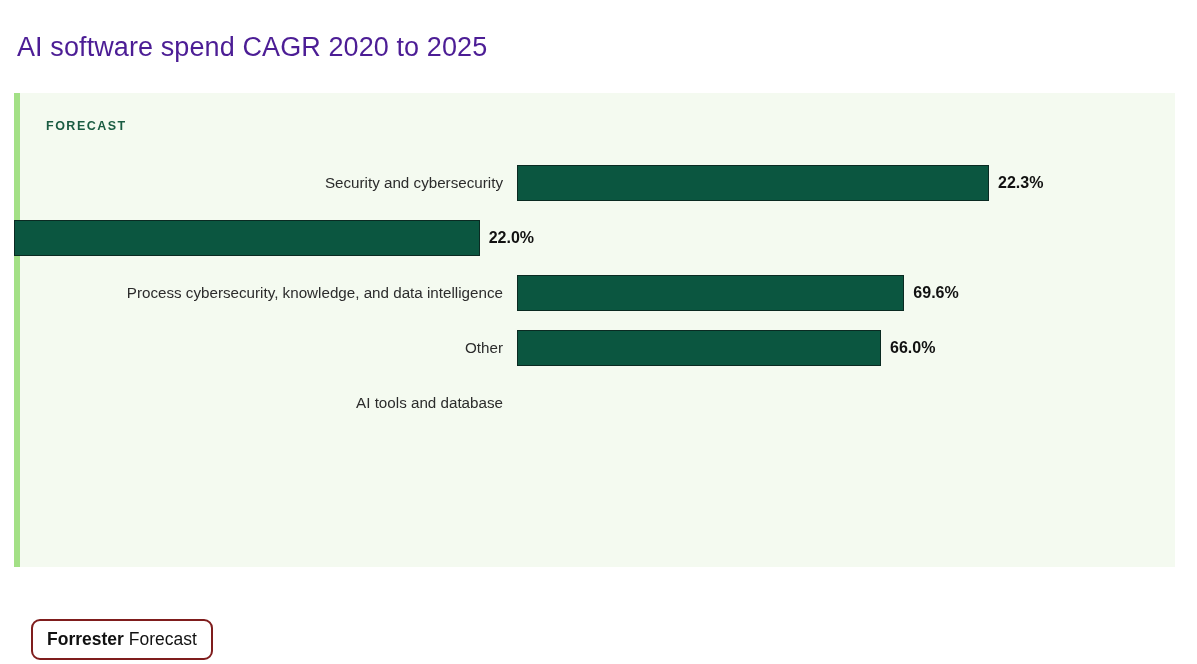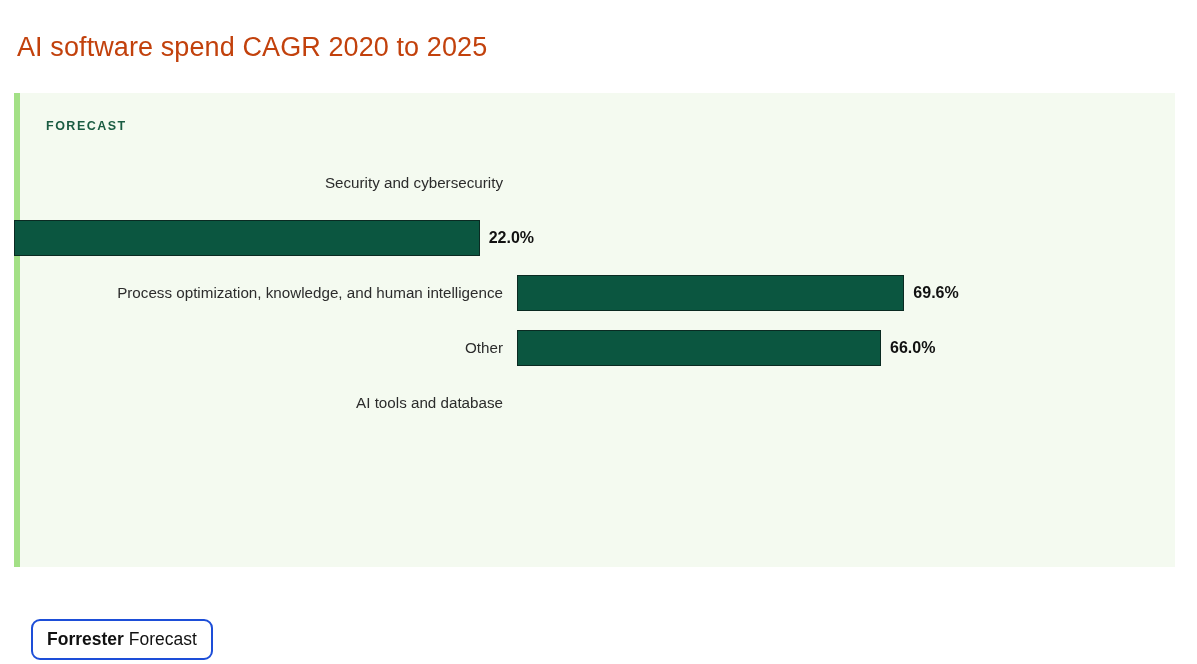--- a/index.html
+++ b/index.html
@@ -17,21 +17,21 @@
   }
 
   
   #chart-title {
     position: absolute;
     left: 17px;
     top: 14px;
     font-size: 27px;
     font-weight: 300;
     letter-spacing: 0.1px;
-    color: #c2410c;
+    color: #4c1d95;
     white-space: nowrap;
   }
 
   
   #forecast-panel {
     position: absolute;
     left: 14px;
     top: 93px;
     width: 1161px;
     height: 474px;
@@ -104,21 +104,21 @@
   
   #source-badge {
     position: absolute;
     left: 31px;
     top: 619px;
     height: 41px;
     box-sizing: border-box;
     display: inline-flex;
     align-items: center;
     padding: 0 14px;
-    border: 2px solid #1d4ed8;
+    border: 2px solid #7f1d1d;
     border-radius: 9px;
     background: #ffffff;
     font-size: 17.5px;
     color: #111111;
     white-space: nowrap;
   }
   #source-badge-brand { font-weight: bold; }
   #source-badge-word { font-weight: 400; margin-left: 5px; }
 </style>
 </head>
@@ -127,29 +127,33 @@
 <h1 id="chart-title">AI software spend CAGR 2020 to 2025</h1>
 
 <section id="forecast-panel">
   <div id="panel-accent-bar"></div>
 
   <div id="forecast-kicker">FORECAST</div>
 
   <div id="plot-area">
       <div class="bar-row">
         <div class="bar-label">Security and cybersecurity</div>
+        <div class="bar-track">
+          <div class="bar-fill" style="width: 472px; background: rgb(11, 86, 64); border-color: rgb(10, 42, 34);"></div>
+          <div class="bar-value">22.3%</div>
+        </div>
       </div>
       <div class="bar-row">
         <div class="bar-track">
           <div class="bar-fill" style="width: 465.65px; background: rgb(11, 86, 64); border-color: rgb(10, 42, 34);"></div>
           <div class="bar-value">22.0%</div>
         </div>
       </div>
       <div class="bar-row">
-        <div class="bar-label">Process optimization, knowledge, and human intelligence</div>
+        <div class="bar-label">Process cybersecurity, knowledge, and data intelligence</div>
         <div class="bar-track">
           <div class="bar-fill" style="width: 387.336px; background: rgb(11, 86, 64); border-color: rgb(10, 42, 34);"></div>
           <div class="bar-value">69.6%</div>
         </div>
       </div>
       <div class="bar-row">
         <div class="bar-label">Other</div>
         <div class="bar-track">
           <div class="bar-fill" style="width: 364.054px; background: rgb(11, 86, 64); border-color: rgb(10, 42, 34);"></div>
           <div class="bar-value">66.0%</div>

